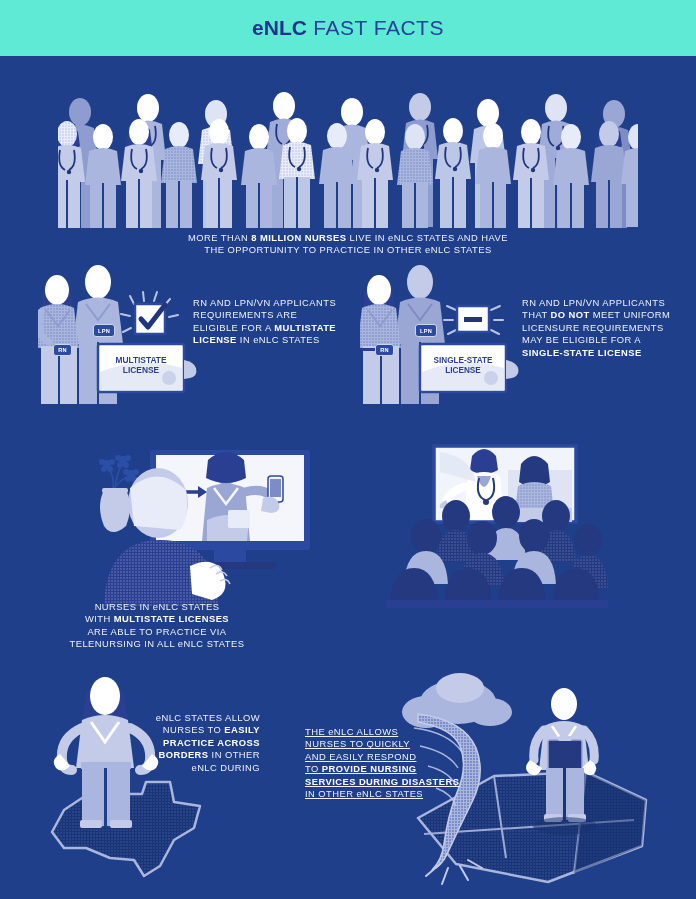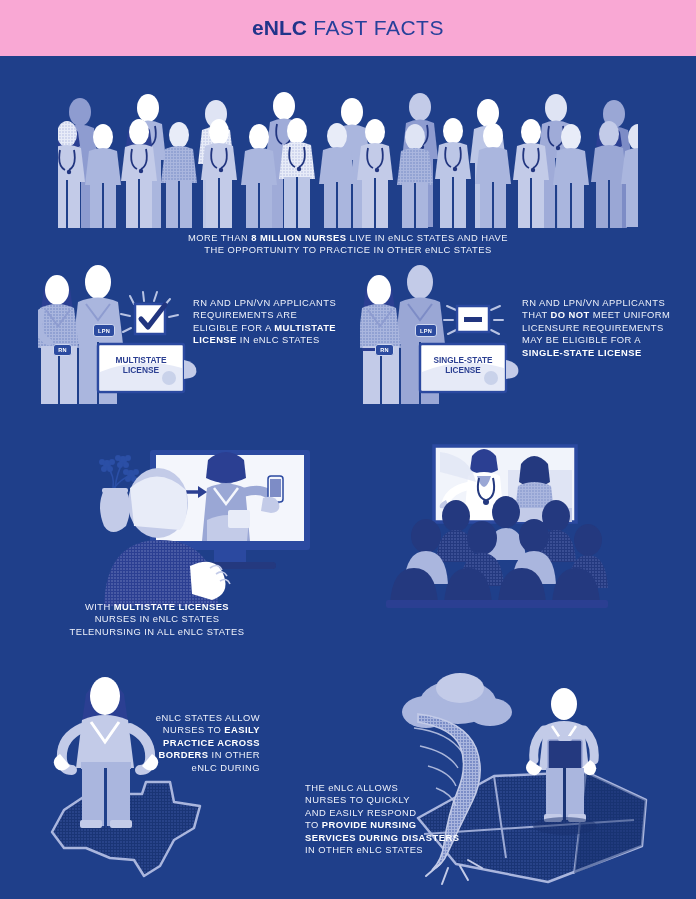--- a/index.html
+++ b/index.html
@@ -6,21 +6,21 @@
   body{
     width:696px;height:899px;overflow:hidden;
     background:#ffffff;
     font-family:"Liberation Sans", sans-serif;
   }
   .page{position:relative;width:696px;height:899px;background:#ffffff;}
 
   
   .header{
     position:absolute;left:0;top:0;width:696px;height:56px;
-    background:#f9a8d4;display:flex;align-items:center;justify-content:center;
+    background:#5eead4;display:flex;align-items:center;justify-content:center;
   }
   .header-title{
     font-size:21px;letter-spacing:.5px;color:#27409a;font-weight:400;
     white-space:nowrap;
   }
   .header-title b{font-weight:700;color:#21348a;letter-spacing:0px;}
 
   
   .canvas{
     position:absolute;left:0;top:56px;width:696px;height:843px;
@@ -486,24 +486,25 @@
           <g stroke="#c3cbe8" stroke-width="1.6" fill="none">
             <path d="M132 120 q8 -6 12 2"></path>
               <path d="M138 126 q7 -5 11 2"></path>
               <path d="M142 133 q7 -4 10 3"></path>
           </g>
         </g>
       </svg>
     </div>
 
     <div class="cap cc" style="left:32px;top:545px;width:250px;">
+      <div>NURSES IN eNLC STATES</div>
       <div>
         <span>WITH </span><b>MULTISTATE LICENSES</b>
       </div>
-      <div>NURSES IN eNLC STATES</div>
+      <div>ARE ABLE TO PRACTICE VIA</div>
       <div>TELENURSING IN ALL eNLC STATES</div>
     </div>
 
     <div class="room" style="left:382px;top:386px;width:250px;height:168px;">
       <svg width="250" height="168" viewBox="0 0 250 168">
         <defs>
           <pattern id="dotS" width="3" height="3" patternUnits="userSpaceOnUse">
             <rect width="3" height="3" fill="#24397f"></rect>
               <circle cx="1" cy="1" r=".8" fill="#6579bd" opacity=".75"></circle>
           </pattern>
@@ -678,21 +679,21 @@
           <path d="M192 92 q10 6 4 14 q-8 4 -12 -6 z" fill="#ffffff"></path>
           <rect x="148" y="100" width="38" height="52" fill="#aab6de"></rect>
           <rect x="165" y="100" width="3" height="52" fill="#1a3576"></rect>
           <rect x="146" y="146" width="18" height="8" rx="2" fill="#c3cbe8"></rect>
           <rect x="170" y="146" width="18" height="8" rx="2" fill="#c3cbe8"></rect>
           <ellipse cx="167" cy="158" rx="32" ry="9" fill="#17306e" opacity=".5"></ellipse>
         </g>
       </svg>
     </div>
 
-    <div class="cap cl" style="left:305px;top:726px;width:200px;">
+    <div class="cap cl" style="left:305px;top:670px;width:200px;text-decoration:underline;">
       <div>THE eNLC ALLOWS</div>
       <div>NURSES TO QUICKLY</div>
       <div>AND EASILY RESPOND</div>
       <div>
         <span>TO </span><b>PROVIDE NURSING</b>
       </div>
       <div>
         <b>SERVICES DURING DISASTERS</b>
       </div>
       <div>IN OTHER eNLC STATES</div>

